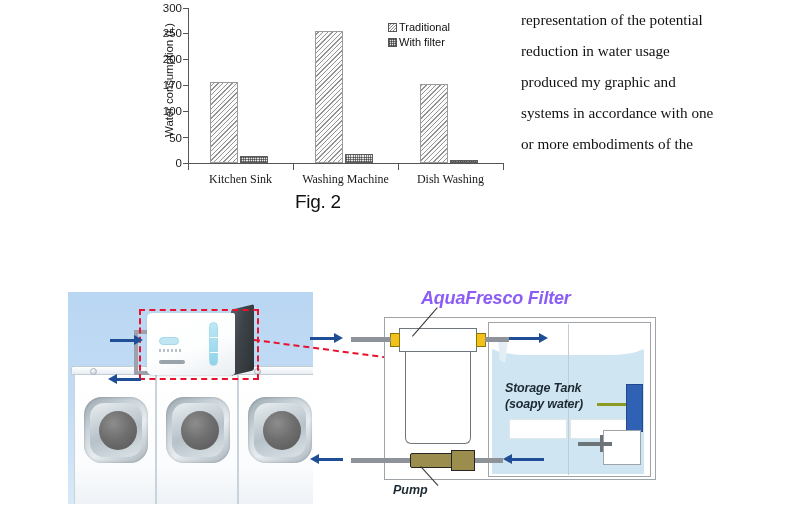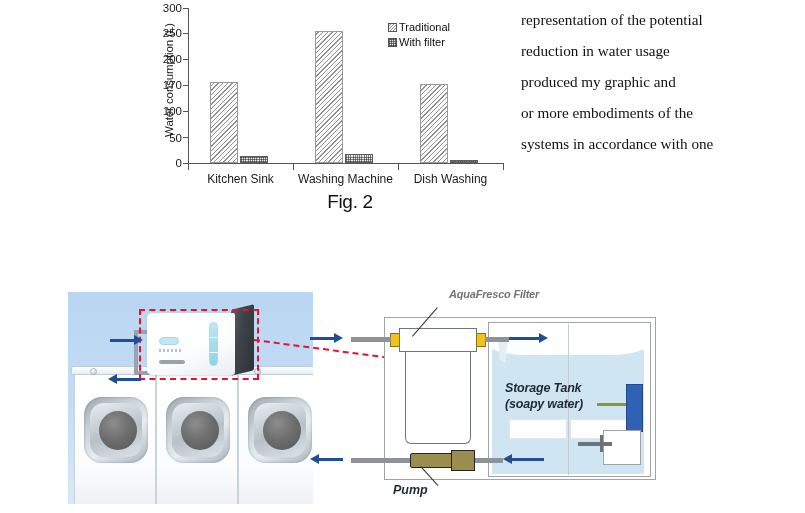--- a/index.html
+++ b/index.html
@@ -105,20 +105,21 @@
     left: 48px; top: 8px;
     width: 316px; height: 155px;
   }
   .x-label {
     position: absolute;
     top: 172px;
     text-align: center;
     font-size: 12px;
     color: #1a1a1a;
     white-space: nowrap;
+    font-family: Liberation Serif, serif;
   }
   #legend {
     position: absolute;
     left: 248px; top: 20px;
     font-size: 11px;
     color: #111;
     line-height: 15px;
   }
   .legend-row { display: flex; align-items: center; gap: 2px; }
   .legend-swatch {
@@ -135,21 +136,20 @@
   .legend-swatch.filt {
     background-color: #e4e4e4;
     background-image:
       repeating-linear-gradient(0deg, rgba(40,40,40,0.6) 0 1px, transparent 1px 2px),
       repeating-linear-gradient(90deg, rgba(40,40,40,0.6) 0 1px, transparent 1px 2px);
   }
   #fig2-caption {
     position: absolute;
     left: 155px; top: 191px;
     width: 110px;
-    text-align: center;
     font-size: 19px;
     color: #111;
     letter-spacing: -0.3px;
   }
 
   
   #para-block {
     position: absolute;
     left: 521px; top: 4px;
     width: 268px;
@@ -475,26 +475,25 @@
     position: absolute;
     left: 60px; top: 199px;
     font-size: 12.5px;
     font-style: italic;
     font-weight: bold;
     color: #1e2a33;
   }
   #filter-title {
     position: absolute;
     left: 88px; top: 4px;
-    font-size: 11px;
+    font-size: 18px;
     font-style: italic;
     font-weight: bold;
-    color: #737373;
+    color: #8b5cf6;
     letter-spacing: -0.2px;
-    margin-left: 28px;
   }
   #filter-leader {
     position: absolute;
     left: 79px; top: 52px;
     width: 38px; height: 0;
     border-top: 1.4px solid #333;
     transform: rotate(-49deg);
     transform-origin: left top;
   }
   #valve-blue {
@@ -595,22 +594,22 @@
       </div>
     </div>
 
     <div id="fig2-caption">Fig. 2</div>
   </div>
 
   <div id="para-block">
     <div>representation of the potential</div>
     <div>reduction in water usage</div>
     <div>produced my graphic and</div>
+    <div>systems in accordance with one</div>
     <div>or more embodiments of the</div>
-    <div>systems in accordance with one</div>
   </div>
 </div>
 
 <div id="fig3-area">
 
   <div id="diagram">
 
     <div id="photo-panel">
       <div class="washer" style="left:6px;">
         <div class="washer-top">

